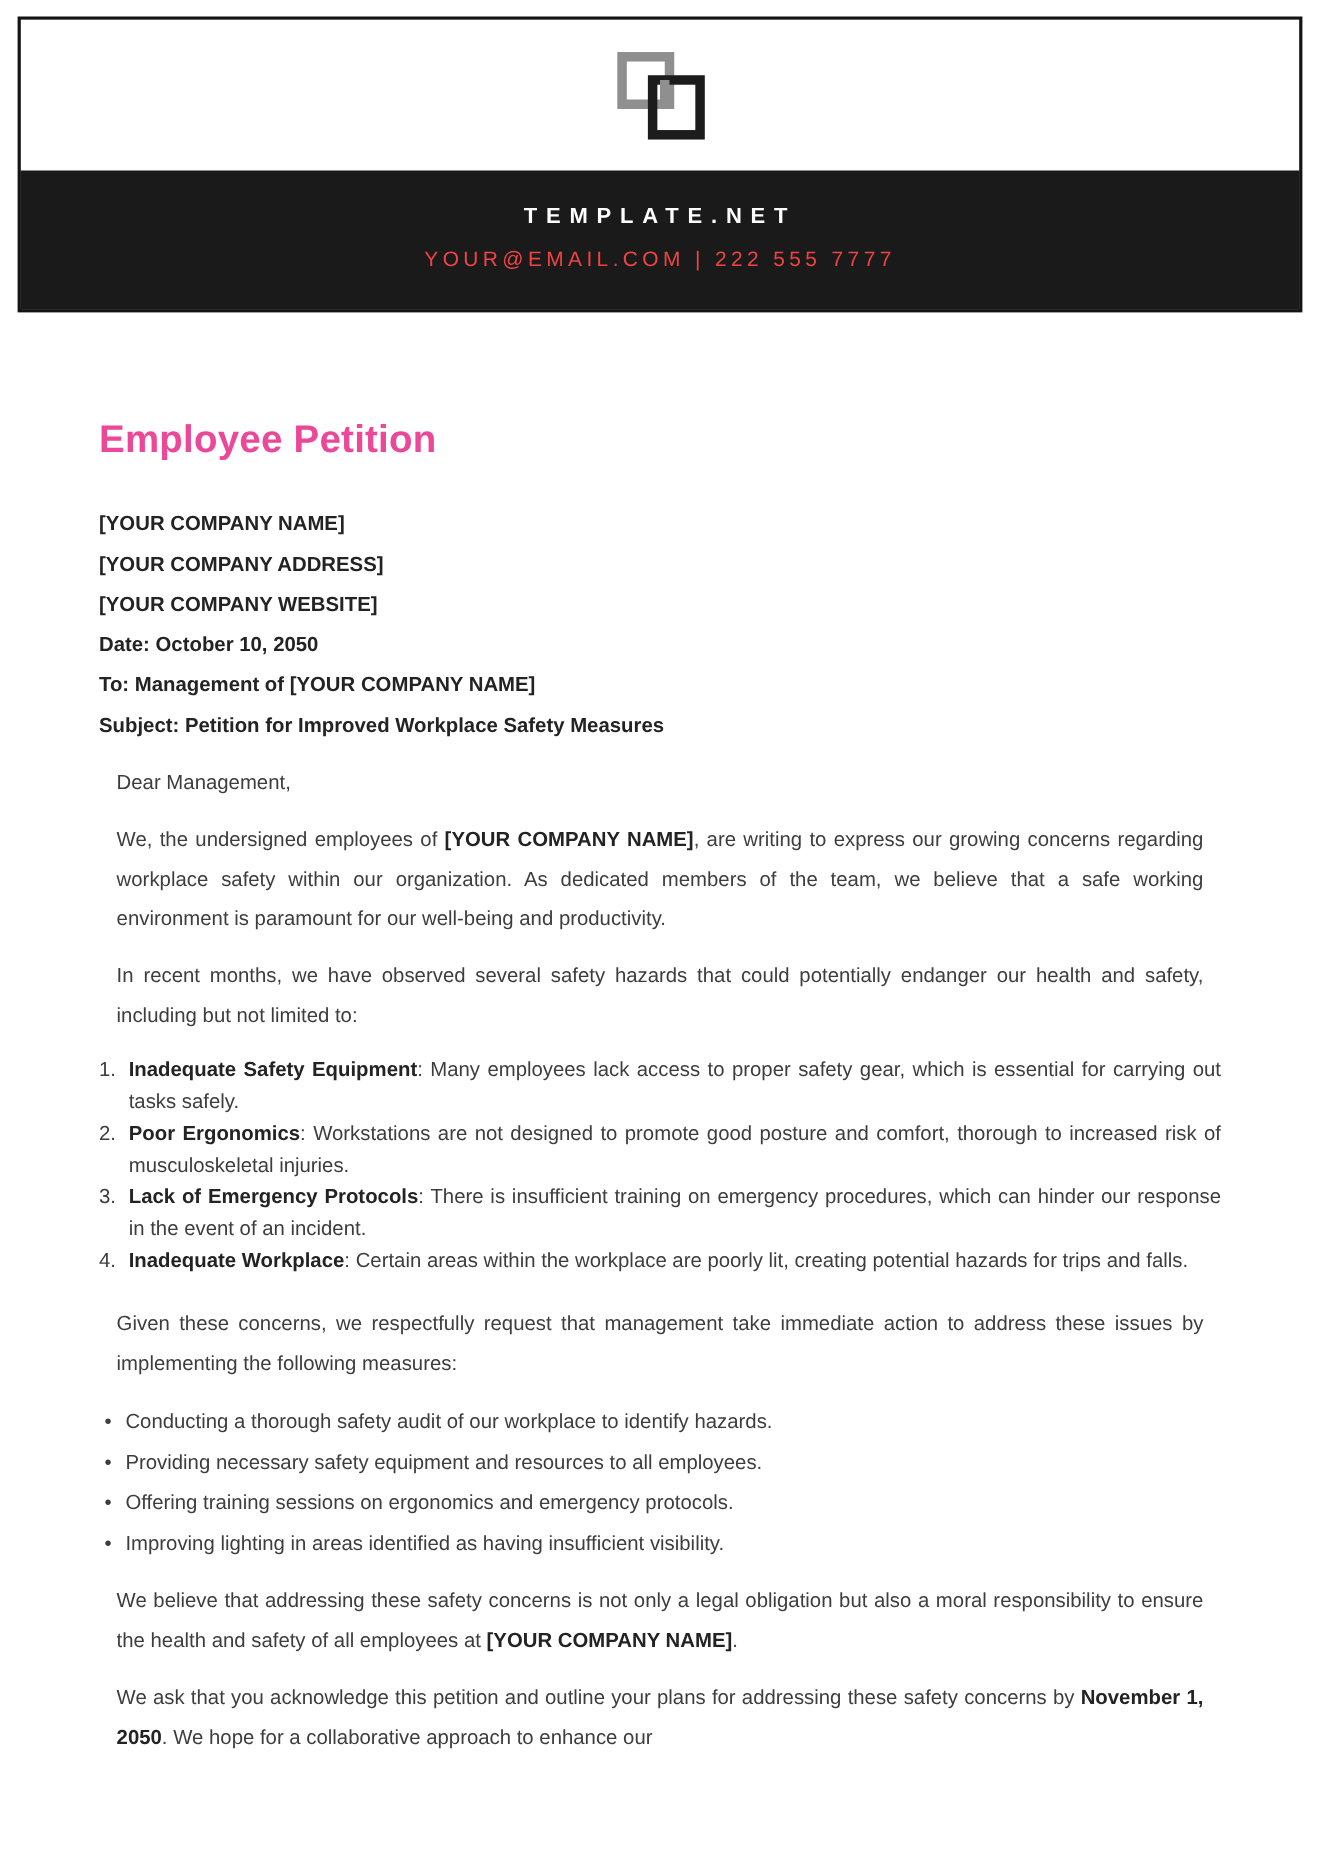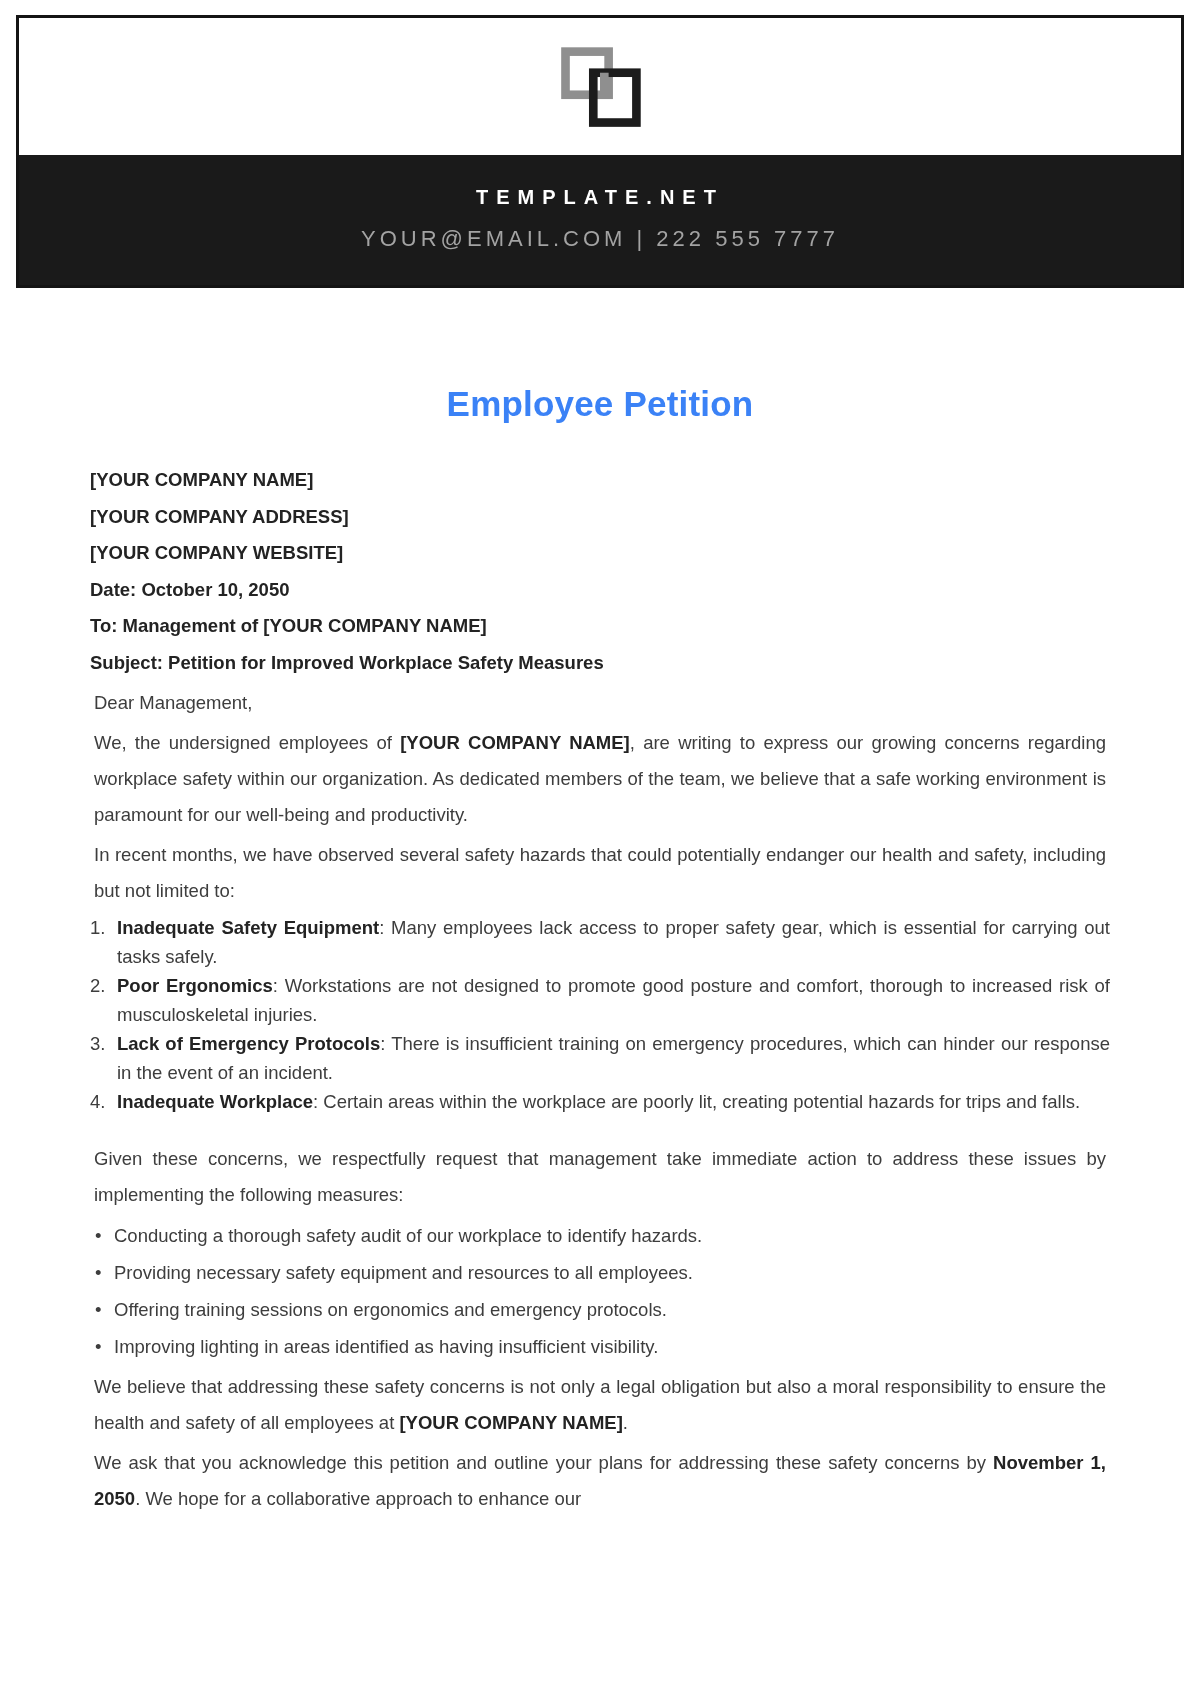--- a/index.html
+++ b/index.html
@@ -16,31 +16,31 @@
   .logo-area {
     background: #ffffff; display: flex; justify-content: center;
     align-items: center; padding: 25px 0 20px;
   }
   .band { background: #1a1a1a; text-align: center; padding: 31px 10px 33px; }
   .brand {
     color: #ffffff; font-weight: 700; font-size: 20px;
     letter-spacing: 8px; text-transform: uppercase;
   }
   .contact {
-    color: #a3a3a3; font-size: 22px; letter-spacing: 4px; margin-top: 17px;
+    color: #ef4444; font-size: 19px; letter-spacing: 4px; margin-top: 17px;
   }
 
   
   .content { padding: 0 90px; font-size: 18.5px; }
   .title {
-    text-align: center; font-size: 35px; font-weight: 700; color: #3b82f6;
+    font-size: 35px; font-weight: 700; color: #ec4899;
     margin: 96px 0 38px; letter-spacing: 0.2px;
   }
   .meta-line { font-weight: 700; color: #232323; line-height: 36.5px; }
-  p { line-height: 36px; margin: 4px; }
+  p { line-height: 36px; margin: 16px; }
   .just { text-align: justify; }
   .b, .meta-line { font-weight: 700; }
   .b { color: #232323; }
   .gap-top { margin-top: 25px; }
 
   ol.numbered { list-style: none; counter-reset: num; margin: 0; }
   ol.numbered li {
     position: relative; padding-left: 27px; counter-increment: num;
     line-height: 29px; text-align: justify;
   }

